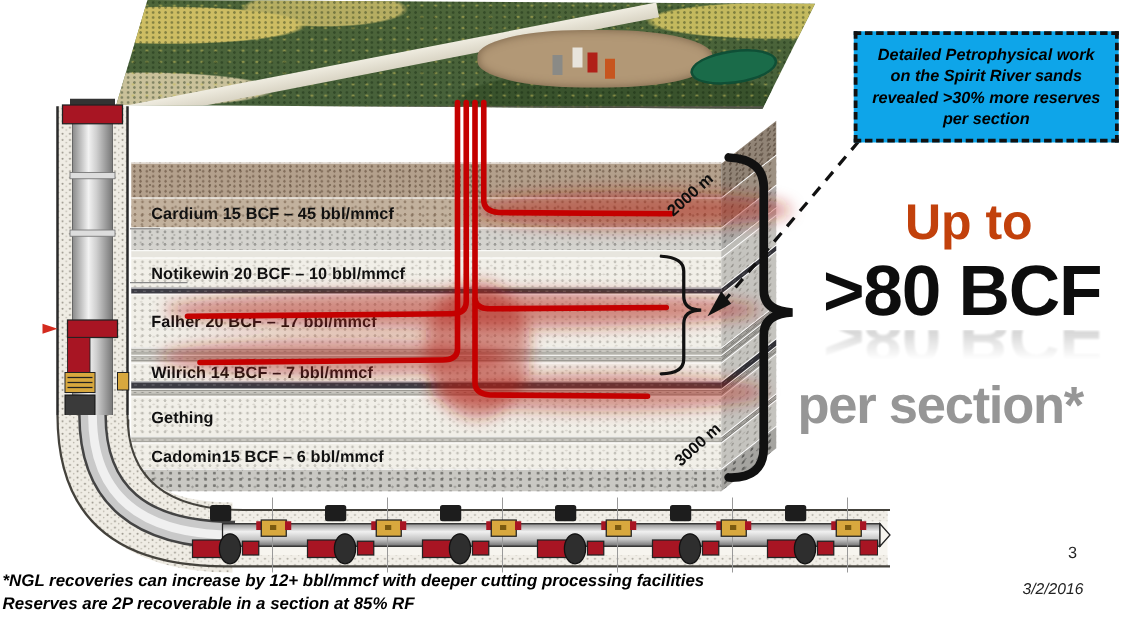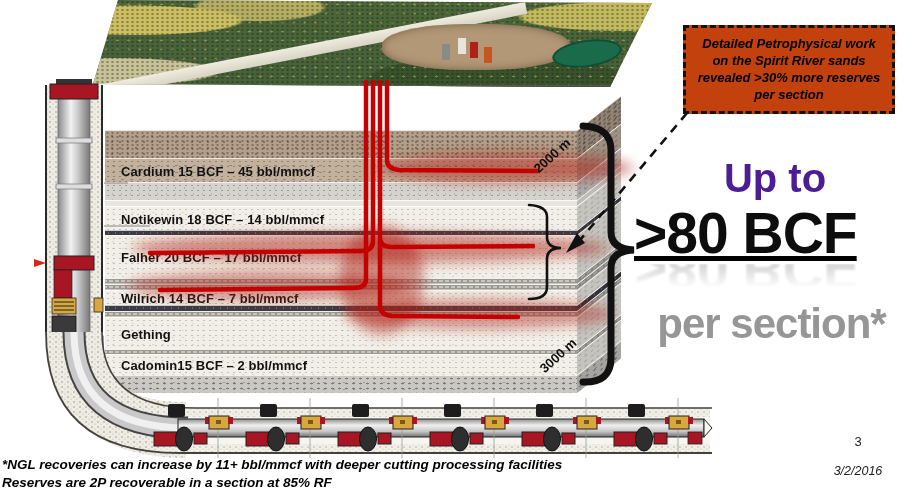--- a/index.html
+++ b/index.html
@@ -69,42 +69,42 @@
   
   .overlay{position:absolute;left:0;top:0;width:905px;height:504px;pointer-events:none;}
 
   
   .depth{position:absolute;font-weight:700;font-size:13px;color:#0d0d0d;transform:rotate(-42deg);white-space:nowrap;}
   .d2000{left:530px;top:148px;}
   .d3000{left:536px;top:348px;}
 
   
   .callout{position:absolute;left:683px;top:25px;width:186px;
-    border:3px dashed #111;background:#c2410c;padding:7px 10px;
+    border:3px dashed #111;background:#0ea5e9;padding:7px 10px;
     font-style:italic;font-weight:600;font-size:13px;line-height:1.32;
     text-align:center;color:#000;}
 
   
   .upto{position:absolute;left:645px;top:156px;width:260px;text-align:center;
-        font-weight:700;font-size:40px;color:#4c1d95;}
-  .bcf-wrap{position:absolute;left:634px;top:204px;width:271px;text-align:left;text-decoration:underline;}
+        font-weight:700;font-size:40px;color:#c2410c;}
+  .bcf-wrap{position:absolute;left:610px;top:204px;width:271px;text-align:right;}
   .bcf{font-weight:700;font-size:57px;line-height:1.05;color:#0d0d0d;
        letter-spacing:-1px;white-space:nowrap;}
   .reflect{transform:scaleY(-1);opacity:.22;filter:blur(1px);height:34px;overflow:hidden;
        -webkit-mask-image:linear-gradient(to top,rgba(0,0,0,.8),transparent 70%);
        mask-image:linear-gradient(to top,rgba(0,0,0,.8),transparent 70%);}
-  .persec{position:absolute;left:638px;top:300px;width:267px;text-align:center;
+  .persec{position:absolute;left:638px;top:300px;width:267px;
        font-weight:700;font-size:42px;color:#969696;letter-spacing:-1px;}
 
   
   .foot{position:absolute;left:2px;top:456px;font-style:italic;font-weight:700;
         font-size:13.5px;color:#000;line-height:1.3;}
   .pagenum{position:absolute;left:840px;top:434px;width:36px;text-align:center;
         font-size:13px;color:#222;}
-  .date{position:absolute;left:818px;top:464px;width:80px;text-align:center;
+  .date{position:absolute;left:818px;top:464px;width:80px;
         font-style:italic;font-size:12.5px;color:#222;}
 </style>
 </head>
 <body>
 
 <div class="slide">
 
   <div class="photo">
     <div class="road"></div>
     <div class="pad"></div>
@@ -121,21 +121,21 @@
         <span class="lbl">Cardium 15 BCF – 45 bbl/mmcf</span>
         <div class="side t-card"></div>
       </div>
     <div class="row t-gray" style="height:18px">
         <div class="side t-gray"></div>
       </div>
     <div class="row t-thinw" style="height:6px">
         <div class="side t-thinw"></div>
       </div>
     <div class="row t-white" style="height:24px">
-        <span class="lbl">Notikewin 18 BCF – 14 bbl/mmcf</span>
+        <span class="lbl">Notikewin 20 BCF – 10 bbl/mmcf</span>
         <div class="side t-white"></div>
       </div>
     <div class="row t-dark" style="height:5px">
         <div class="side t-dark"></div>
       </div>
     <div class="row t-white" style="height:43px">
         <span class="lbl">Falher 20 BCF – 17 bbl/mmcf</span>
         <div class="side t-white"></div>
       </div>
     <div class="row t-thin" style="height:6px">
@@ -155,21 +155,21 @@
         <div class="side t-thin"></div>
       </div>
     <div class="row t-white" style="height:32px">
         <span class="lbl">Gething</span>
         <div class="side t-white"></div>
       </div>
     <div class="row t-thin" style="height:5px">
         <div class="side t-thin"></div>
       </div>
     <div class="row t-white" style="height:21px">
-        <span class="lbl">Cadomin15 BCF – 2 bbl/mmcf</span>
+        <span class="lbl">Cadomin15 BCF – 6 bbl/mmcf</span>
         <div class="side t-white"></div>
       </div>
     <div class="row t-bot" style="height:18px">
         <div class="side t-bot"></div>
       </div>
   </div>
 
   <svg class="overlay" viewBox="0 0 905 504">
     <defs>
       <pattern id="speck" width="6" height="5" patternUnits="userSpaceOnUse">
@@ -287,20 +287,20 @@
   </div>
 
   <div class="upto">Up to</div>
   <div class="bcf-wrap">
     <div class="bcf">&gt;80 BCF</div>
     <div class="bcf reflect">&gt;80 BCF</div>
   </div>
   <div class="persec">per section*</div>
 
   <div class="foot">
-    <div>*NGL recoveries can increase by 11+ bbl/mmcf with deeper cutting processing facilities</div>
+    <div>*NGL recoveries can increase by 12+ bbl/mmcf with deeper cutting processing facilities</div>
     <div>Reserves are 2P recoverable in a section at 85% RF</div>
   </div>
 
   <div class="pagenum">3</div>
   <div class="date">3/2/2016</div>
 
 </div>
 
 </body></html>

